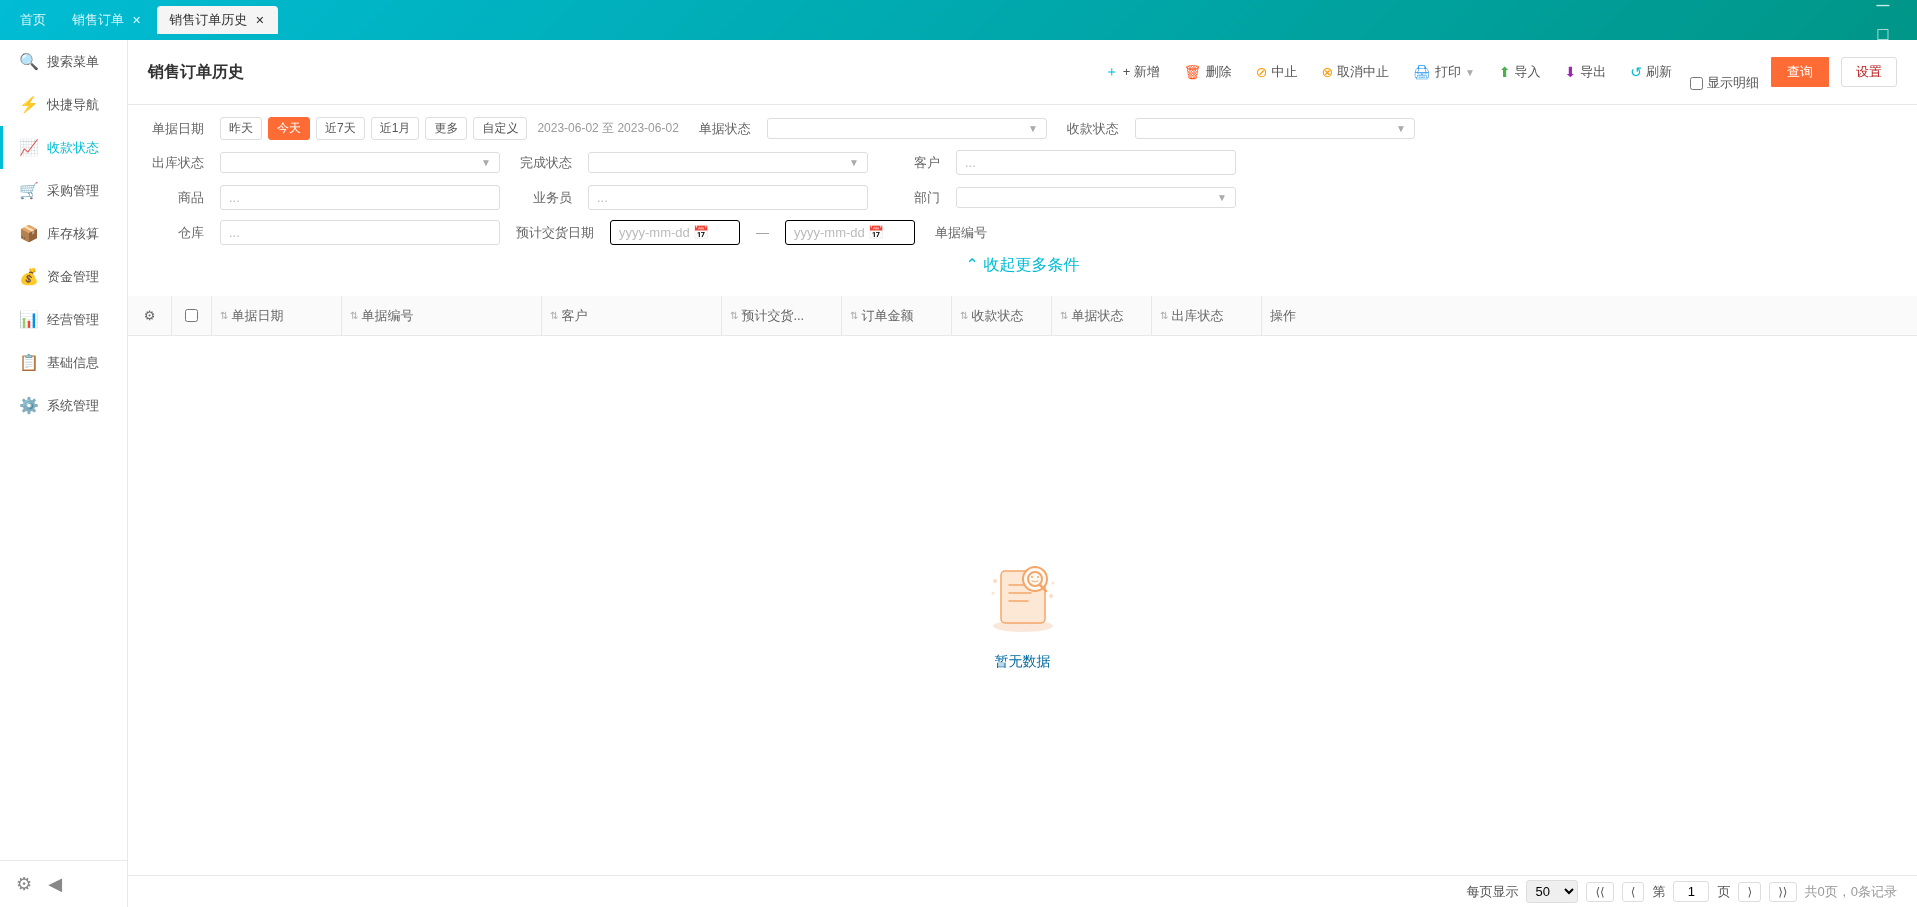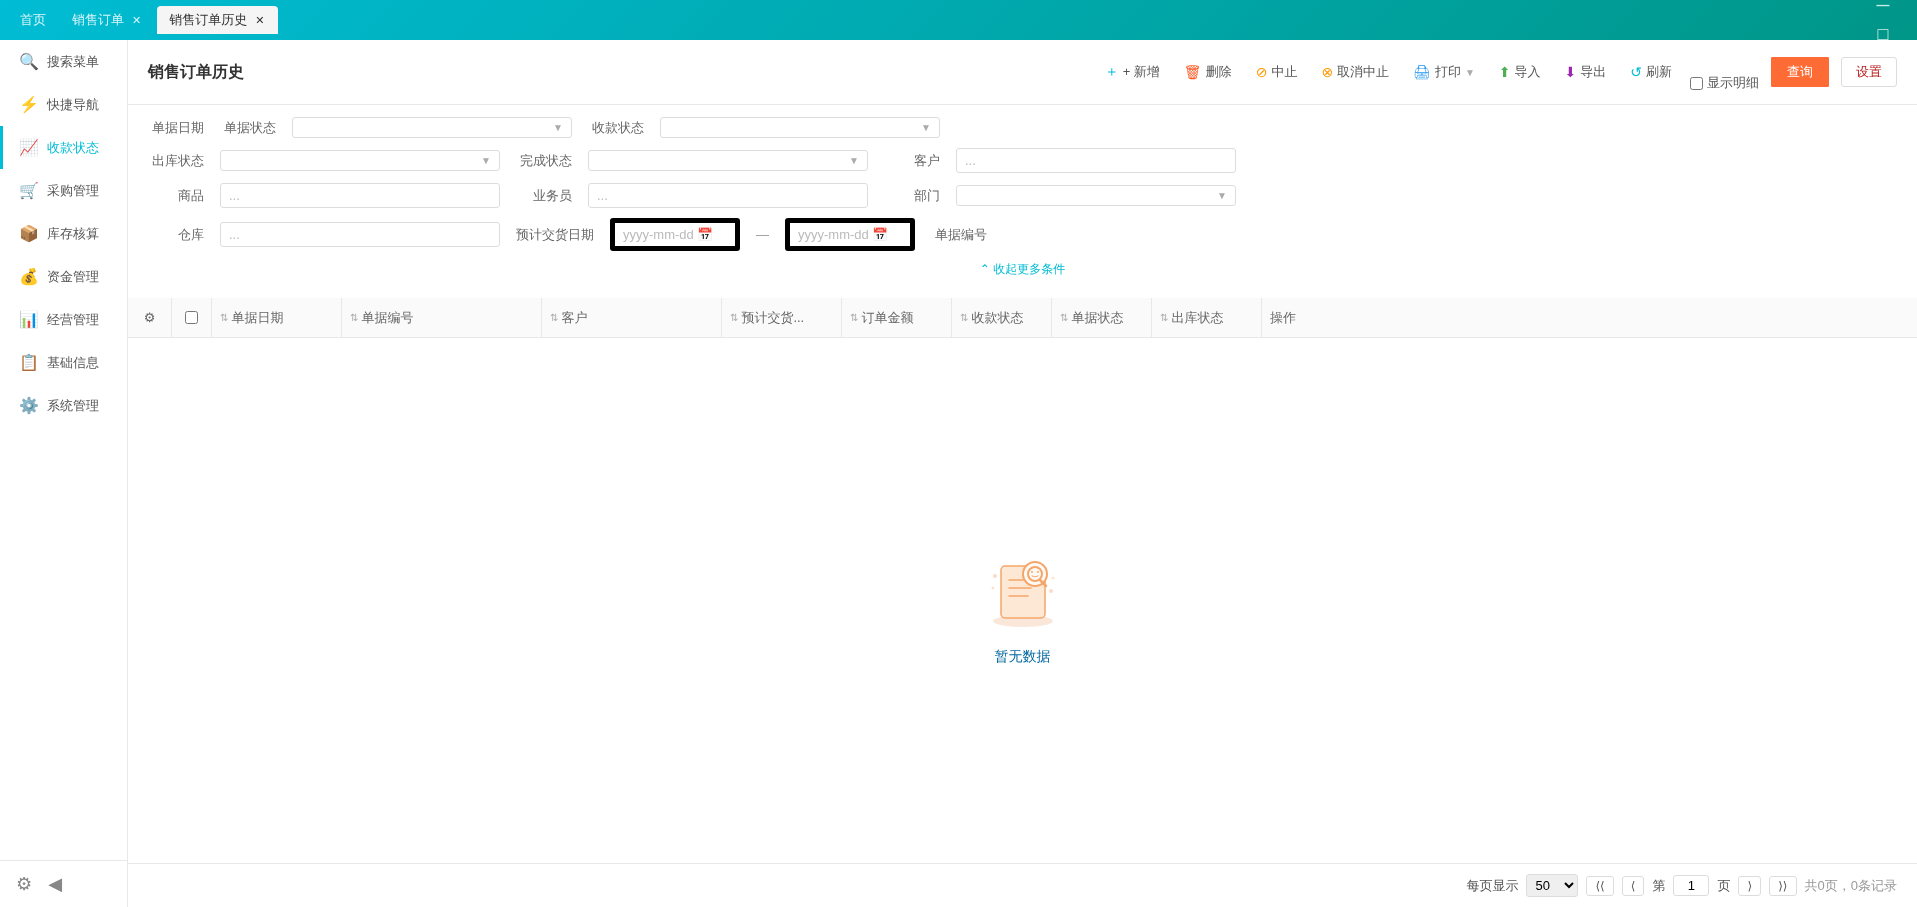--- a/index.html
+++ b/index.html
@@ -229,32 +229,32 @@
       min-width: 200px;
       flex: 1;
       max-width: 280px;
       font-size: 13px;
       color: #bbb;
     }
     .filter-date-input {
       display: flex;
       align-items: center;
       gap: 4px;
-      border: 5px solid #000000;
+      border: 1px solid #000000;
       border-radius: 3px;
       padding: 4px 8px;
       background: #fff;
       color: #bbb;
       font-size: 13px;
       min-width: 130px;
     }
     .collapse-row {
       text-align: center;
       color: #00bcd4;
-      font-size: 12px;
+      font-size: 16px;
       cursor: pointer;
       margin-top: 4px;
       padding-bottom: 8px;
     }
 
     
     .table-area {
       flex: 1;
       display: flex;
       flex-direction: column;
@@ -307,21 +307,21 @@
       width: 100px;
       height: 100px;
     }
     .empty-text {
       color: #0369a1;
       font-size: 14px;
     }
 
     
     .pagination {
-      height: 44px;
+      height: 32px;
       background: #fff;
       border-top: 1px solid #e8e8e8;
       display: flex;
       align-items: center;
       justify-content: flex-end;
       padding: 0 20px;
       gap: 8px;
       flex-shrink: 0;
       font-size: 13px;
       color: #555;
@@ -466,20 +466,29 @@
           <button class="btn-query">查询</button>
           <button class="btn-settings">设置</button>
         </div>
       </div>
     </div>
 
     <div class="filter-area">
 
       <div class="filter-row">
         <span class="filter-label">单据日期</span>
+        <div class="filter-date-group">
+          <button class="date-btn">昨天</button>
+          <button class="date-btn active">今天</button>
+          <button class="date-btn">近7天</button>
+          <button class="date-btn">近1月</button>
+          <button class="date-btn">更多</button>
+          <button class="date-btn">自定义</button>
+          <span class="date-range-text">2023-06-02 至 2023-06-02</span>
+        </div>
         <span class="filter-label">单据状态</span>
         <div class="filter-select">
           <span></span>
           <span style="color:#aaa;font-size:10px">▼</span>
         </div>
         <span class="filter-label">收款状态</span>
         <div class="filter-select">
           <span></span>
           <span style="color:#aaa;font-size:10px">▼</span>
         </div>

